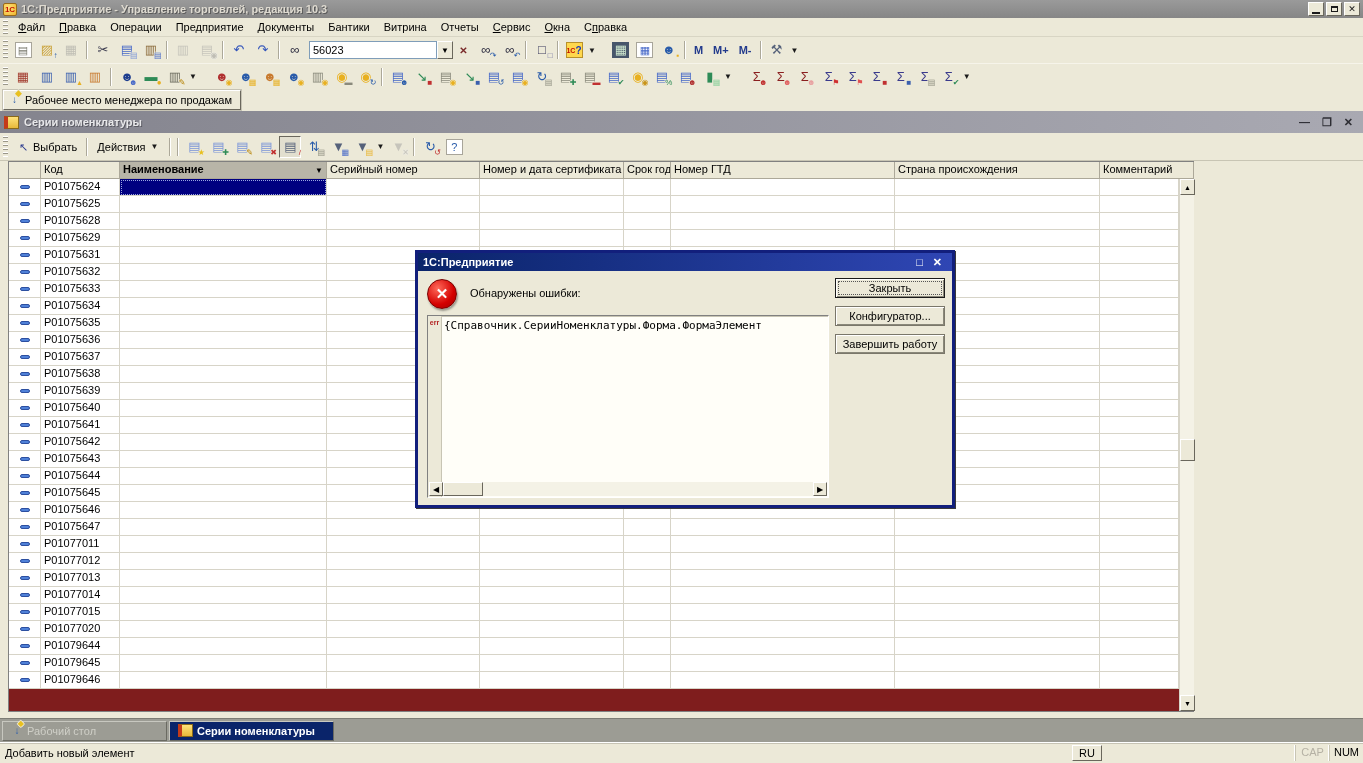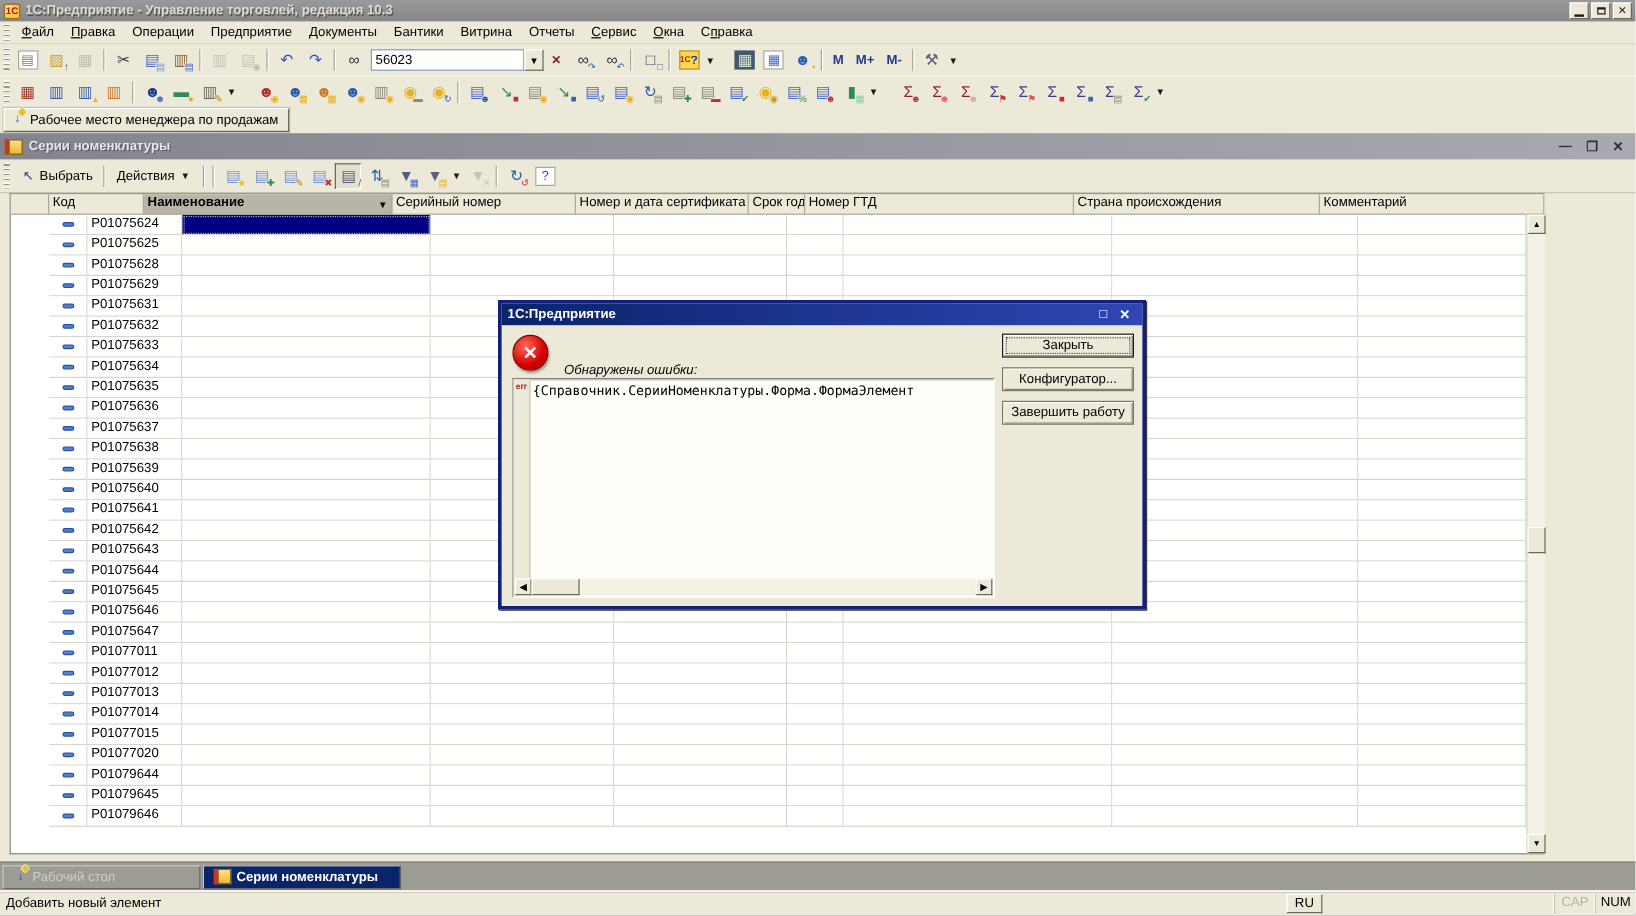--- a/index.html
+++ b/index.html
@@ -64,29 +64,29 @@
     border-left:4px solid #c43a1a; margin-right:5px; }
   .childbar .ctext { color:#e8e8ea; font-weight:bold; flex:1; text-shadow:1px 1px 0 #5a5a62; }
   .cwbtn { color:#2e2e34; font-size:11px; font-weight:bold; padding:0 6px; }
 
   .childtools { position:absolute; left:0; top:133px; width:100%; height:28px; background:#ece9d8;
     display:flex; align-items:center; border-bottom:1px solid #c8c5b4; }
   .cbtn { height:21px; display:flex; align-items:center; gap:3px; padding:0 6px; }
   .pressed { background:#e2dfcf; border:1px solid; border-color:#6a675c #fff #fff #6a675c; }
 
   
-  .tablewrap { position:absolute; left:8px; top:161px; width:1279px; height:551px; background:#ffffff;
+  .tablewrap { position:absolute; left:8px; top:161px; width:1186px; height:551px; background:#7f1d1d;
     border:1px solid #808080; border-right:none; }
   .gridrow { display:grid; grid-template-columns:32px 79px 207px 153px 144px 47px 224px 205px 1fr; }
   .thead { background:#ece9d8; }
   .thead .hc { height:17px; border-right:1px solid #aca899; border-bottom:1px solid #aca899;
     padding:1px 3px; white-space:nowrap; overflow:hidden; position:relative; }
   .thead .hc.sorted { background:#b8b5a8;font-weight:bold; }
   .thead .hc .sortcaret { position:absolute; right:3px; top:4px; font-size:8px; }
-  .tbody { position:absolute; left:0; top:17px; right:15px; bottom:0; overflow:hidden;padding-left:32px; }
+  .tbody { position:absolute; left:0; top:17px; right:15px; bottom:0; overflow:hidden; }
   .trow .c { height:17px; border-right:1px solid #d7d4c8; border-bottom:1px solid #d7d4c8;
     padding:1px 3px; white-space:nowrap; overflow:hidden; background:#fff; }
   .trow .c.sel { background:#000080; outline:1px dotted #9aa6e0; outline-offset:-2px; }
   .dash { width:10px; height:4px; background:#4f81d8; border:1px solid #2c4fa0; border-radius:2px; margin:5px auto 0; }
 
   .vscroll { position:absolute; right:0; top:17px; bottom:0; width:15px; background:#f4f2e6; border-left:1px solid #d7d4c8; }
   .sbtn { position:absolute; left:0; width:15px; height:16px; background:#ece9d8; border:1px solid;
     border-color:#fff #6a675c #6a675c #fff; font-size:7px; display:flex; align-items:center; justify-content:center; }
   .vthumb { position:absolute; left:0; top:260px; width:15px; height:22px; background:#ece9d8; border:1px solid;
     border-color:#fff #6a675c #6a675c #fff; }
@@ -96,21 +96,21 @@
     border:3px solid #121f7c; box-shadow:1px 1px 0 #3a3a3a; }
   .dtitle { height:18px; background:linear-gradient(90deg,#0a246a,#2f46b4); display:flex; align-items:center;
     padding:0 5px; }
   .dtitle .dtext { color:#fff; font-weight:bold; flex:1; }
   .dwbtn { color:#fff; font-size:11px; font-weight:bold; padding:0 5px; }
   .dbody { position:relative; width:100%; height:216px; }
   .erricon { position:absolute; left:9px; top:8px; width:30px; height:30px; border-radius:50%;
     background:radial-gradient(circle at 35% 30%,#ff6a5a,#d40000 60%,#a00000); border:1px solid #7a0000;
     color:#fff; font-weight:bold; font-size:15px; display:flex; align-items:center; justify-content:center;
     box-shadow:1px 2px 2px rgba(0,0,0,.35); }
-  .dmsg { position:absolute; left:52px; top:32px;font-style:italic; }
+  .dmsg { position:absolute; left:52px; top:16px; }
   .dtext-area { position:absolute; left:9px; top:44px; width:402px; height:183px; background:#fffef8;
     border:1px solid; border-color:#808080 #fff #fff #808080; box-shadow:inset 1px 1px 0 #c8c5b4; display:flex; }
   .dgutter { width:14px; background:#ece9d8; border-right:1px solid #c8c5b4; color:#b22222; font-size:7px;
     font-weight:bold; padding-top:3px; text-align:center; }
   .dlines { flex:1; font-family:"DejaVu Sans Mono", monospace; font-size:11px; padding:3px 2px;
     white-space:pre; overflow:hidden; }
   .hscroll { position:absolute; left:1px; right:1px; bottom:1px; height:14px; background:#f4f2e6; display:flex; }
   .hbtn { width:14px; height:14px; background:#ece9d8; border:1px solid; border-color:#fff #6a675c #6a675c #fff;
     font-size:8px; display:flex; align-items:center; justify-content:center; }
   .hthumb { width:40px; height:14px; background:#ece9d8; border:1px solid; border-color:#fff #6a675c #6a675c #fff; }

